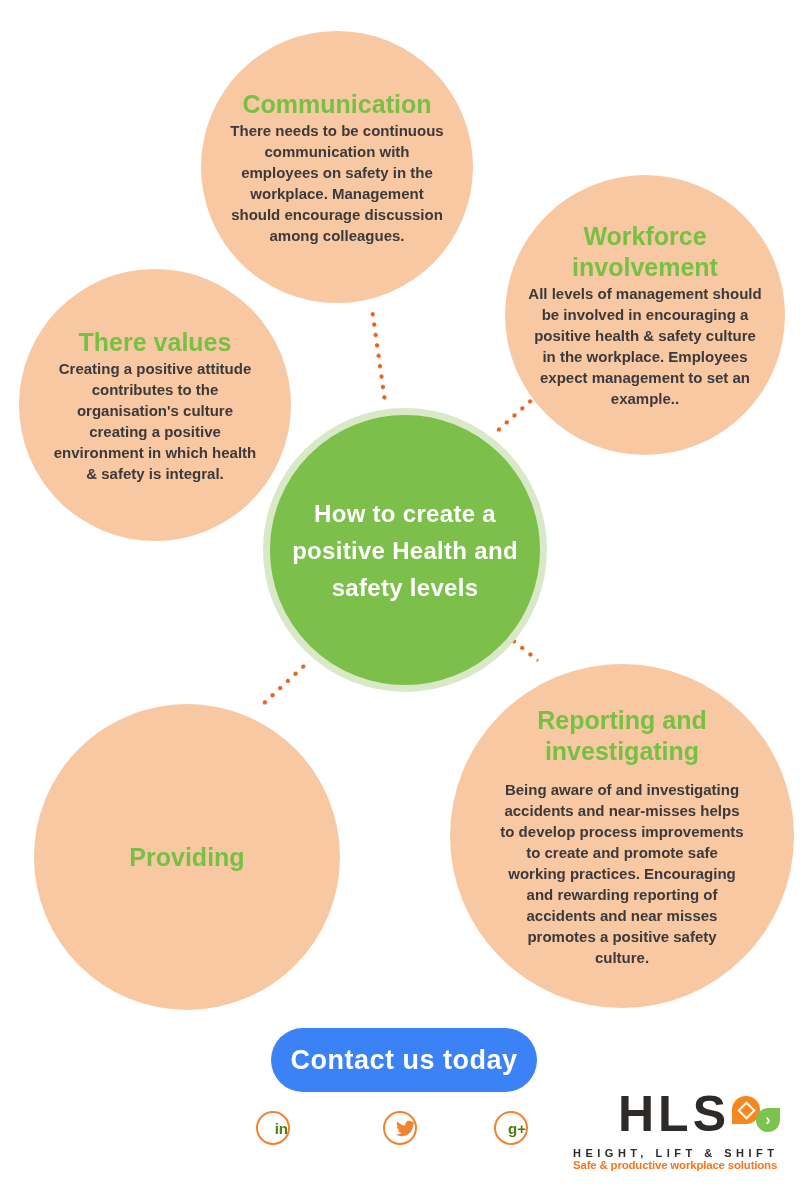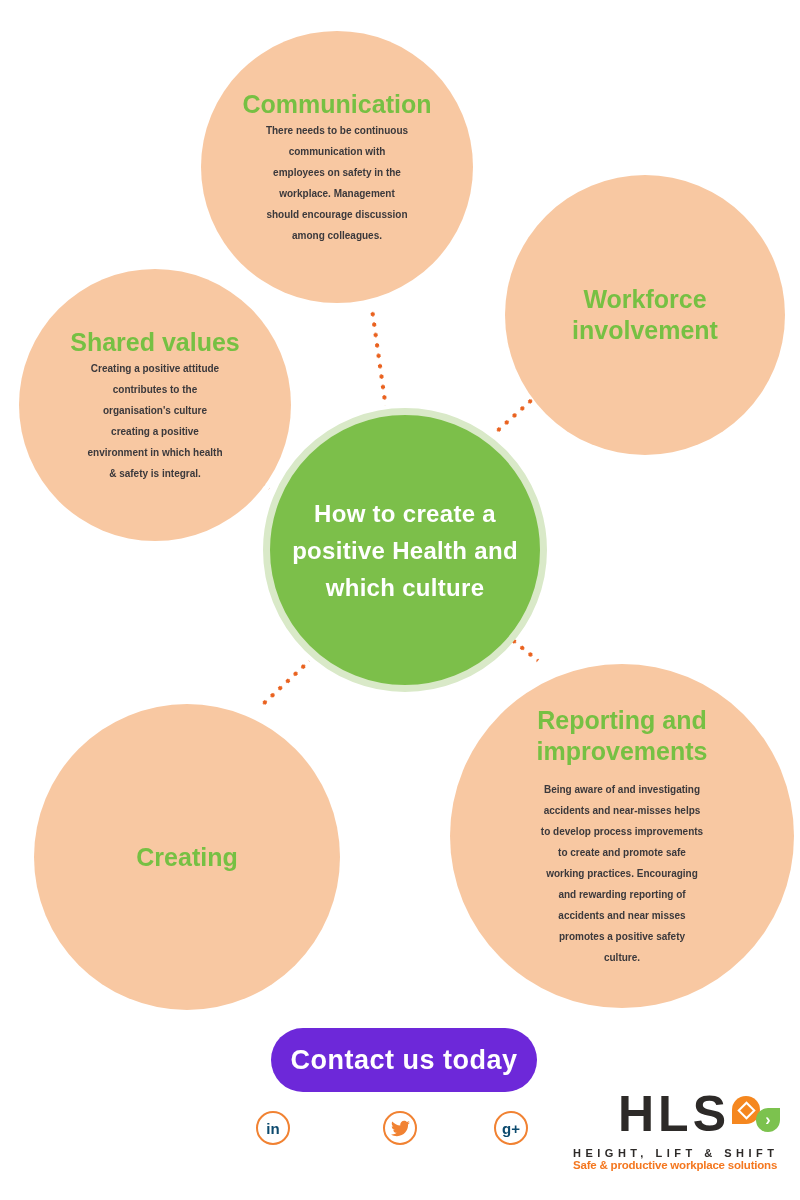--- a/index.html
+++ b/index.html
@@ -4,21 +4,21 @@
 <style>
   html,body{margin:0;padding:0;background:#ffffff;}
   .canvas{position:relative;width:800px;height:1200px;background:#ffffff;overflow:hidden;
           font-family:"Liberation Sans",sans-serif;}
 
   
   .circle{position:absolute;border-radius:50%;background:#f8c8a2;
           display:flex;flex-direction:column;justify-content:center;align-items:center;
           text-align:center;box-sizing:border-box;}
   .c-title{color:#76c043;font-weight:700;font-size:25px;line-height:31px;white-space:pre-line;}
-  .c-body{color:#3b393c;font-weight:700;font-size:10px;line-height:21px;white-space:pre-line;}
+  .c-body{color:#3b393c;font-weight:700;font-size:15px;line-height:21px;white-space:pre-line;}
 
   #circle-communication{left:201px;top:31px;width:272px;height:272px;}
   #circle-workforce{left:505px;top:175px;width:280px;height:280px;}
   #circle-shared{left:19px;top:269px;width:272px;height:272px;}
   #circle-training{left:34px;top:704px;width:306px;height:306px;}
   #circle-reporting{left:450px;top:664px;width:344px;height:344px;}
   #circle-reporting .c-title{margin-bottom:12px;}
 
   
   .center-circle{position:absolute;left:263px;top:408px;width:270px;height:270px;border-radius:50%;
@@ -32,28 +32,28 @@
         background-image:radial-gradient(circle,#e9611e 1.9px,rgba(233,97,30,0) 2.3px);
         background-size:10.5px 6px;background-repeat:repeat-x;}
   #dots-communication{left:372px;top:306px;width:97px;transform:rotate(82deg);}
   #dots-workforce{left:495px;top:430px;width:50px;transform:rotate(-42deg);}
   #dots-shared{left:251px;top:470px;width:24px;transform:rotate(41deg);}
   #dots-training{left:261px;top:703px;width:66px;transform:rotate(-43deg);}
   #dots-reporting{left:510px;top:635px;width:36px;transform:rotate(39deg);}
 
   
   .contact-btn{position:absolute;left:271px;top:1028px;width:266px;height:64px;border:none;
-               background:#6d28d9;border-radius:32px;color:#ffffff;font-family:"Liberation Sans",sans-serif;
+               background:#3b82f6;border-radius:32px;color:#ffffff;font-family:"Liberation Sans",sans-serif;
                font-weight:700;font-size:27px;letter-spacing:.5px;cursor:pointer;
                display:flex;align-items:center;justify-content:center;}
 
   
   .social-icon{position:absolute;width:34px;height:34px;border:2px solid #f18232;border-radius:50%;
-               box-sizing:border-box;display:flex;align-items:center;justify-content:center;
-               color:#0c4a6e;font-weight:700;font-size:15px;cursor:pointer;background:#fff;}
+               box-sizing:border-box;display:flex;align-items:center;justify-content:flex-end;
+               color:#4d7c0f;font-weight:700;font-size:15px;cursor:pointer;background:#fff;}
   #social-linkedin{left:256px;top:1111px;}
   #social-twitter{left:383px;top:1111px;}
   #social-gplus{left:494px;top:1111px;}
   .social-icon svg{width:19px;height:19px;fill:#f18232;}
 
   
   .logo{position:absolute;left:573px;top:1090px;width:220px;}
   .logo-row{display:flex;align-items:flex-start;}
   .logo-hls{color:#2d2a28;font-weight:700;font-size:50px;line-height:48px;letter-spacing:4px;margin-left:45px;}
   .logo-pins{position:relative;width:58px;height:52px;margin-left:2px;}
@@ -86,54 +86,60 @@
 communication with
 employees on safety in the
 workplace. Management
 should encourage discussion
 among colleagues.</div>
   </div>
 
   <div class="circle" id="circle-workforce">
     <div class="c-title">Workforce
 involvement</div>
+    <div class="c-body">All levels of management should
+be involved in encouraging a
+positive health &amp; safety culture
+in the workplace. Employees
+expect management to set an
+example..</div>
   </div>
 
   <div class="circle" id="circle-shared">
-    <div class="c-title">Shared values</div>
+    <div class="c-title">There values</div>
     <div class="c-body">Creating a positive attitude
 contributes to the
 organisation's culture
 creating a positive
 environment in which health
 &amp; safety is integral.</div>
   </div>
 
   <div class="circle" id="circle-training">
-    <div class="c-title">Creating</div>
+    <div class="c-title">Providing</div>
   </div>
 
   <div class="circle" id="circle-reporting">
     <div class="c-title">Reporting and
-improvements</div>
+investigating</div>
     <div class="c-body">Being aware of and investigating
 accidents and near-misses helps
 to develop process improvements
 to create and promote safe
 working practices. Encouraging
 and rewarding reporting of
 accidents and near misses
 promotes a positive safety
 culture.</div>
   </div>
 
   <div class="center-circle">
     <div class="center-title">How to create a
 positive Health and
-which culture</div>
+safety levels</div>
   </div>
 
   <div class="contact-btn">Contact us today</div>
 
   <div class="social-icon" id="social-linkedin">
     <span>in</span>
   </div>
   <div class="social-icon" id="social-twitter">
     <svg viewBox="0 0 24 24">
         <path d="M23.95 4.57c-.89.39-1.83.65-2.82.77 1.01-.61 1.79-1.57 2.16-2.72-.95.56-2 .96-3.13 1.18-.9-.96-2.17-1.56-3.59-1.56-2.72 0-4.92 2.2-4.92 4.92 0 .39.04.76.13 1.12-4.09-.2-7.72-2.17-10.15-5.14-.43.72-.67 1.56-.67 2.47 0 1.71.87 3.21 2.19 4.1-.81-.03-1.57-.25-2.23-.62v.06c0 2.39 1.69 4.37 3.95 4.83-.41.11-.85.17-1.3.17-.31 0-.61-.03-.91-.09.63 1.95 2.44 3.38 4.6 3.42-1.68 1.32-3.81 2.1-6.1 2.1-.39 0-.78-.02-1.17-.07 2.19 1.39 4.77 2.21 7.56 2.21 9.05 0 14-7.5 14-13.99 0-.21 0-.42-.02-.63.96-.69 1.8-1.56 2.46-2.55z"></path>

